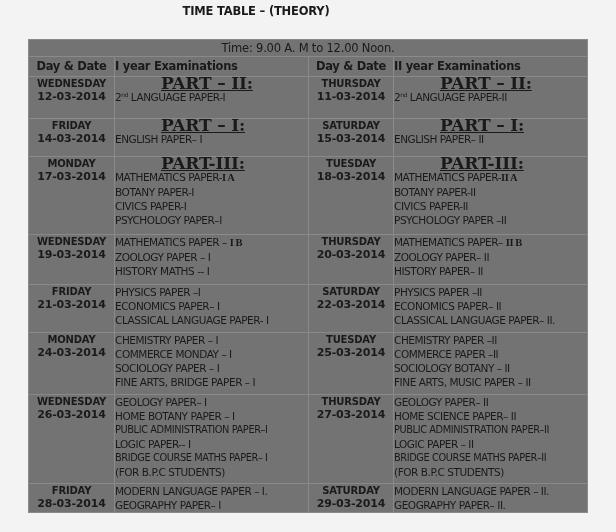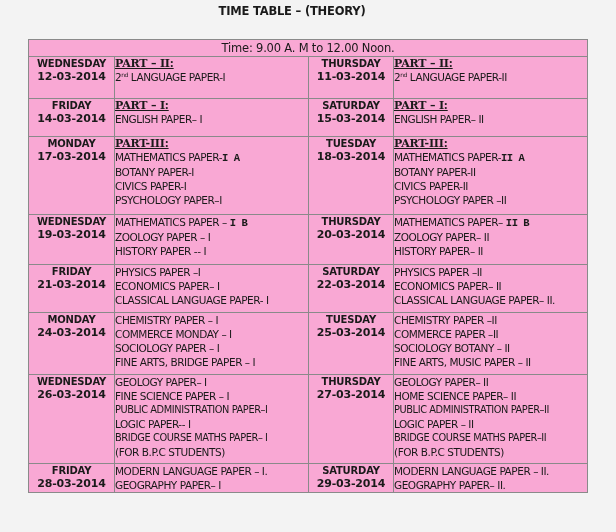--- a/index.html
+++ b/index.html
@@ -19,30 +19,29 @@
       position: absolute;
       left: 0;
       top: 4px;
       width: 512px;
       text-align: center;
       font-family: "DejaVu Sans", sans-serif;
       font-weight: bold;
       font-size: 11.5px;
       line-height: 14px;
       letter-spacing: -0.2px;
-      padding-left: 36px;
     }
     table.tt {
       position: absolute;
       left: 28px;
       top: 39px;
       width: 559px;
       border-collapse: collapse;
       table-layout: fixed;
-      background: #f9a8d4;
+      background: #737373;
     }
     table.tt td, table.tt th {
       border: 1.5px solid #8a8a8a;
       padding: 0;
       vertical-align: top;
     }
     table.tt tr.time-row td {
       height: 16px;
       text-align: center;
       font-size: 11.5px;
@@ -84,34 +83,35 @@
       line-height: 14px;
       letter-spacing: -0.45px;
       white-space: nowrap;
       overflow: hidden;
     }
     .part-label {
       display: block;
       font-family: "DejaVu Serif", serif;
       font-weight: bold;
       text-decoration: underline;
-      font-size: 11px;
+      font-size: 17px;
       line-height: 13px;
       letter-spacing: -0.2px;
+      margin-left: 46px;
     }
     .line {
       display: block;
     }
     .line.small {
       font-size: 9.8px;
       letter-spacing: -0.4px;
     }
     .bold-suffix {
       font-weight: bold;
-      font-family: Liberation Mono, monospace;
+      font-family: Liberation Serif, serif;
     }
     sup {
       font-size: 6px;
       vertical-align: 4px;
       line-height: 0;
     }
   </style>
 </head>
 <body>
 
@@ -123,20 +123,26 @@
   <colgroup>
     <col style="width:86px">
     <col style="width:194px">
     <col style="width:85px">
     <col style="width:194px">
   </colgroup>
   <tbody>
       <tr class="time-row">
     <td colspan="4">Time: 9.00 A. M to 12.00 Noon.</td>
   </tr>
+  <tr class="col-head">
+    <th class="day-head">Day &amp; Date</th>
+    <th class="exam-head">I year Examinations</th>
+    <th class="day-head">Day &amp; Date</th>
+    <th class="exam-head">II year Examinations</th>
+  </tr>
   </tbody>
     <tbody id="rows">
       <tr style="height: 42px;">
         <td class="day-cell">
           <span class="day-name">WEDNESDAY</span>
           <span class="day-date">12-03-2014</span>
         </td>
         <td class="exam-cell">
           <span class="part-label">PART – II:</span>
           <span class="line"><span>2</span><sup>nd</sup><span> LANGUAGE PAPER-I</span></span>
@@ -193,21 +199,21 @@
         </td>
       </tr>
       <tr style="height: 50px;">
         <td class="day-cell">
           <span class="day-name">WEDNESDAY</span>
           <span class="day-date">19-03-2014</span>
         </td>
         <td class="exam-cell">
           <span class="line"><span>MATHEMATICS PAPER – </span><span class="bold-suffix">I B</span></span>
           <span class="line"><span>ZOOLOGY PAPER – I</span></span>
-          <span class="line"><span>HISTORY PAPER -- I</span></span>
+          <span class="line"><span>HISTORY MATHS -- I</span></span>
         </td>
         <td class="day-cell">
           <span class="day-name">THURSDAY</span>
           <span class="day-date">20-03-2014</span>
         </td>
         <td class="exam-cell">
           <span class="line"><span>MATHEMATICS PAPER– </span><span class="bold-suffix">II B</span></span>
           <span class="line"><span>ZOOLOGY PAPER– II</span></span>
           <span class="line"><span>HISTORY PAPER– II</span></span>
         </td>
@@ -254,21 +260,21 @@
           <span class="line"><span>FINE ARTS, MUSIC PAPER – II</span></span>
         </td>
       </tr>
       <tr style="height: 89px;">
         <td class="day-cell">
           <span class="day-name">WEDNESDAY</span>
           <span class="day-date">26-03-2014</span>
         </td>
         <td class="exam-cell">
           <span class="line"><span>GEOLOGY PAPER– I</span></span>
-          <span class="line"><span>FINE SCIENCE PAPER – I</span></span>
+          <span class="line"><span>HOME BOTANY PAPER – I</span></span>
           <span class="line small"><span>PUBLIC ADMINISTRATION PAPER–I</span></span>
           <span class="line"><span>LOGIC PAPER-- I</span></span>
           <span class="line small"><span>BRIDGE COURSE MATHS PAPER– I</span></span>
           <span class="line"><span>(FOR B.P.C STUDENTS)</span></span>
         </td>
         <td class="day-cell">
           <span class="day-name">THURSDAY</span>
           <span class="day-date">27-03-2014</span>
         </td>
         <td class="exam-cell">

